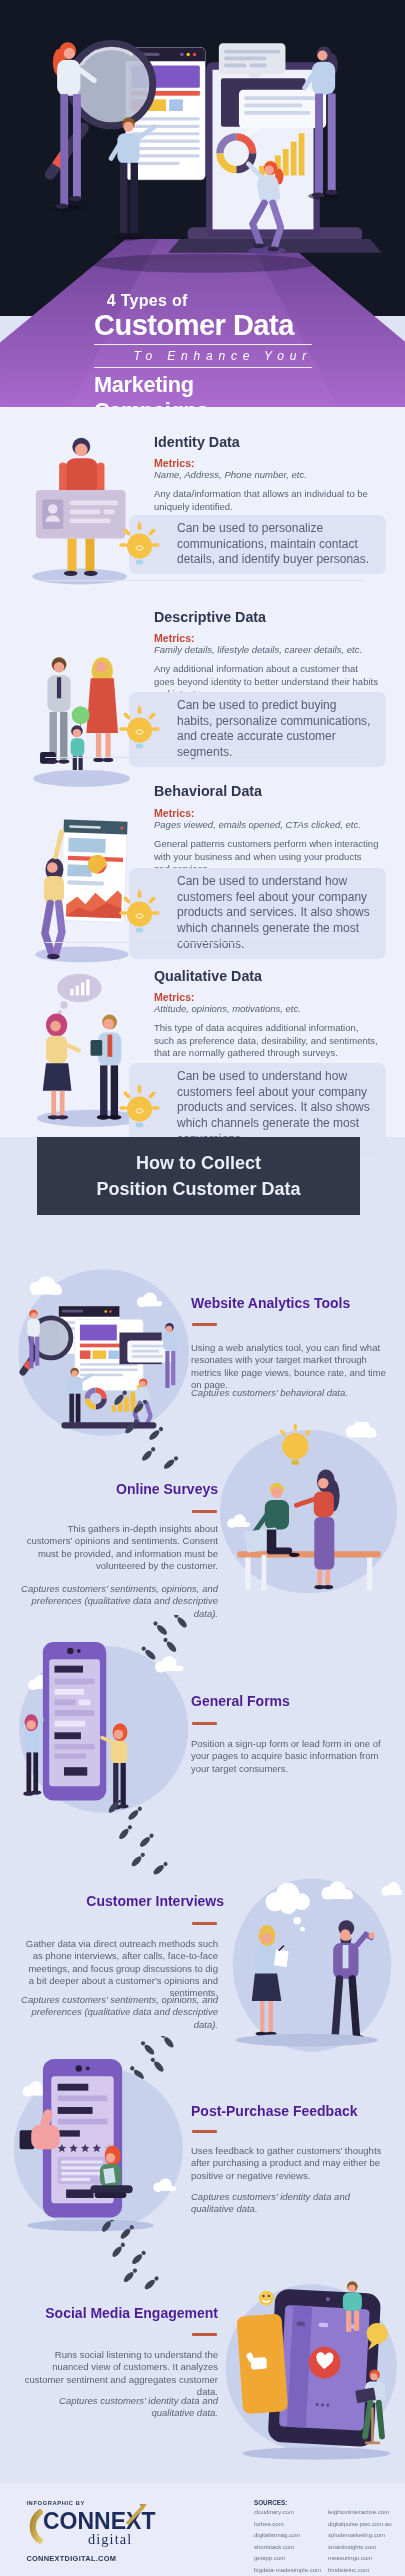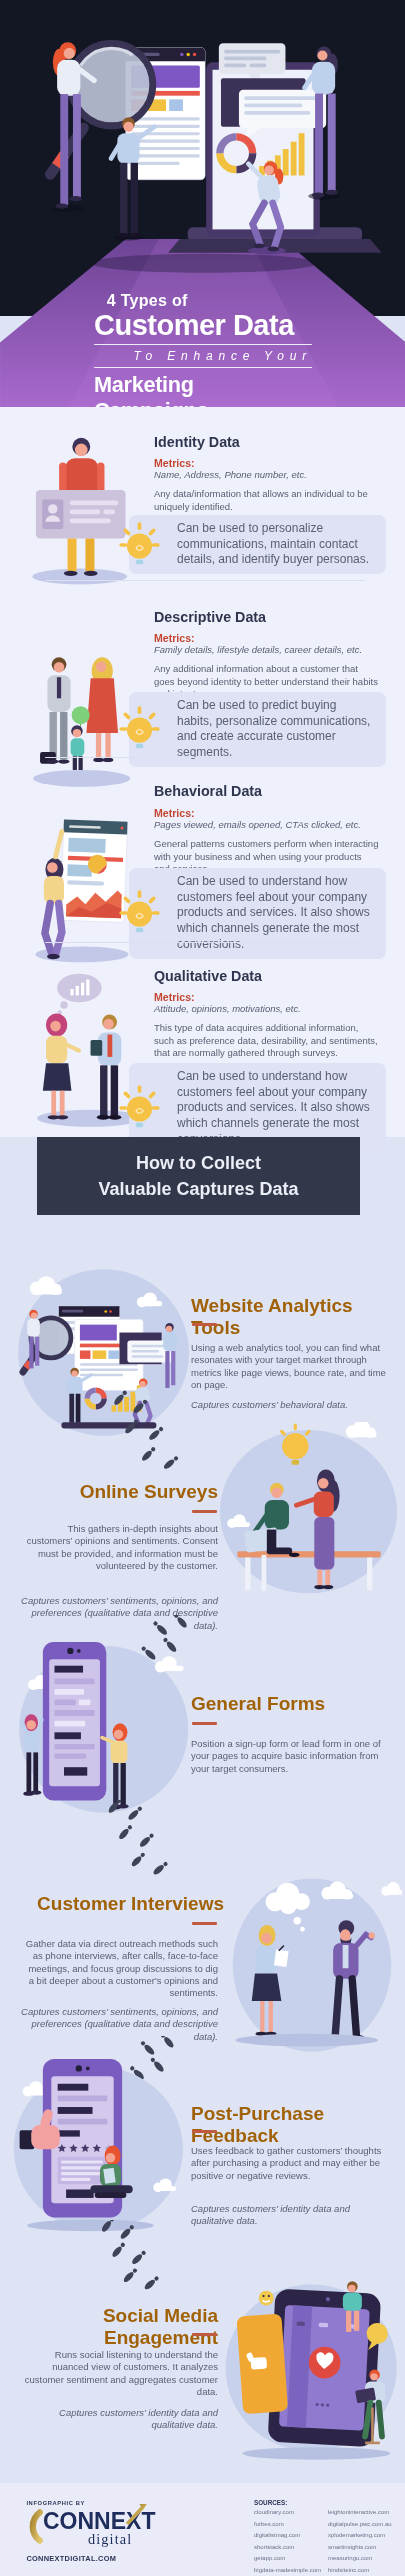--- a/index.html
+++ b/index.html
@@ -26,24 +26,24 @@
   .tiptext{font-size:12px;line-height:1.3;color:#595e72;}
   .bulb{position:absolute;left:-11.6px;top:50%;transform:translateY(-50%);}
   .divider{position:absolute;left:45px;width:320px;height:1.1px;background:#dcdff0;border-radius:0.5px;}
   
   #band{position:absolute;top:1137px;left:0;width:323px;height:78px;background:#32374a;
         display:flex;flex-direction:column;align-items:center;justify-content:center;margin-left:37px;}
   .bandline{color:#eceef7;font-size:18px;font-weight:bold;line-height:1.45;}
   
   #part2{position:absolute;top:1216px;left:0;width:406px;height:1267px;background:#dfe4f5;}
   .m-sec{position:absolute;left:0;width:406px;}
-  .m-title{position:absolute;font-size:19px;font-weight:bold;color:#a16207;}
+  .m-title{position:absolute;font-size:14px;font-weight:bold;color:#4c1d95;}
   .rule{position:absolute;width:25px;height:2.6px;background:#c05b40;border-radius:1.1px;}
   .m-body{position:absolute;font-size:9.5px;line-height:1.3;color:#595e72;}
-  .m-cap{position:absolute;font-size:9.5px;line-height:1.3;font-style:italic;color:#595e72;margin-top:12px;}
+  .m-cap{position:absolute;font-size:9.5px;line-height:1.3;font-style:italic;color:#595e72;}
   .ralign{text-align:right;}
   
   #footer{position:absolute;top:2483px;left:0;width:406px;height:93px;background:#e9ecf8;}
   .f-lab{position:absolute;left:26.4px;top:17px;font-size:5.8px;font-weight:bold;
          letter-spacing:0.6px;color:#2c3557;}
   #logo{position:absolute;left:25px;top:25px;width:132px;height:38px;}
   .logo-main{position:absolute;left:18px;top:0;font-size:23px;font-weight:bold;
              color:#1e2d5c;letter-spacing:0px;font-family:"Liberation Sans",sans-serif;}
   .logo-sub{position:absolute;left:63px;top:23px;font-size:14.3px;color:#1e2d5c;
             letter-spacing:1.1px;font-family:"Liberation Serif","DejaVu Serif",serif;}
@@ -379,21 +379,21 @@
           <path d="M36 54 q7 -10 14 0 q-7 8 -14 0" stroke="#ffffff" stroke-width="2" fill="none" opacity="0.8"></path>
           <rect x="36" y="76" width="14" height="9" rx="3" fill="#a8d4e8"></rect>
         </svg>
         <div class="tiptext">Can be used to understand how customers feel about your company products and services. It also shows which channels generate the most conversions.</div>
       </div>
     </div>
   </section>
 
   <section id="band">
     <div class="bandline">How to Collect</div>
-    <div class="bandline">Valuable Captures Data</div>
+    <div class="bandline">Position Customer Data</div>
   </section>
 
   <section id="part2">
 
     <div class="m-sec" style="top:48px;height:180px">
       <svg class="abs" style="left:10.6px;top:0" width="180" height="174" viewBox="0 0 340 330">
         <ellipse cx="175" cy="168" rx="162" ry="158" fill="#c7d1ec"></ellipse>
         <g fill="#ffffff">
             <circle cx="48" cy="46" r="13"></circle>
             <circle cx="66" cy="40" r="17"></circle>

